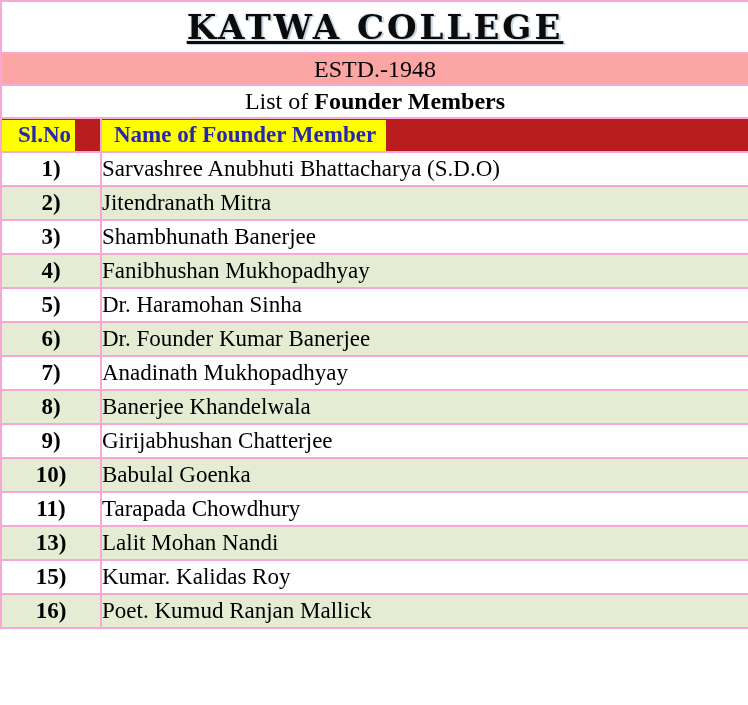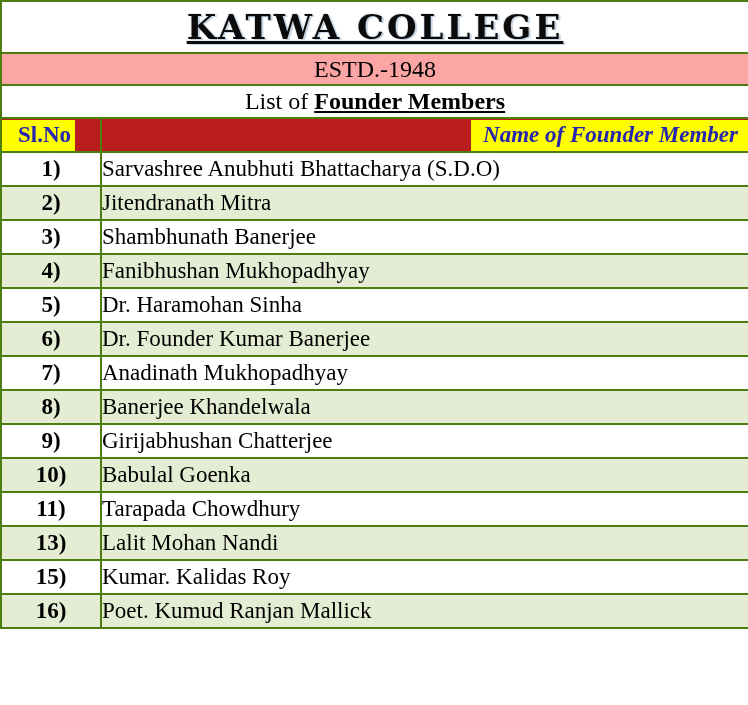--- a/index.html
+++ b/index.html
@@ -13,21 +13,21 @@
     overflow: hidden;
     font-family: "Liberation Serif", serif;
     color: #000000;
   }
   table.doc-table {
     width: 748px;
     border-collapse: collapse;
     table-layout: fixed;
   }
   table.doc-table td, table.doc-table th {
-    border: 2px solid #4d7c0f;
+    border: 2px solid #f9a8d4;
     padding: 0;
     vertical-align: middle;
     overflow: hidden;
   }
   col.col-serial { width: 100px; }
   col.col-name  { width: 648px; }
 
   
   tr.title-row td {
     height: 50px;
@@ -53,32 +53,32 @@
     font-size: 24px;
   }
 
   
   tr.list-row td {
     height: 31px;
     text-align: center;
     background: #ffffff;
     font-size: 24px;
   }
-  .list-bold { font-weight: bold; text-decoration: underline; }
+  .list-bold { font-weight: bold; }
 
   
   tr.header-row td {
     height: 32px;
     background: #b91c1c;
     font-size: 23px;
     font-weight: bold;
     color: #2626AE;
   }
   tr.header-row td.serial-head { text-align: left; }
-  tr.header-row td.name-head   { text-align: right; font-style: italic; }
+  tr.header-row td.name-head   { text-align: left; }
   .hl {
     background: #FFFF00;
     display: inline-block;
     padding: 2px 4px 3px 16px;
   }
   .hl.hl-name {
     padding: 2px 10px 3px 12px;
   }
 
   

